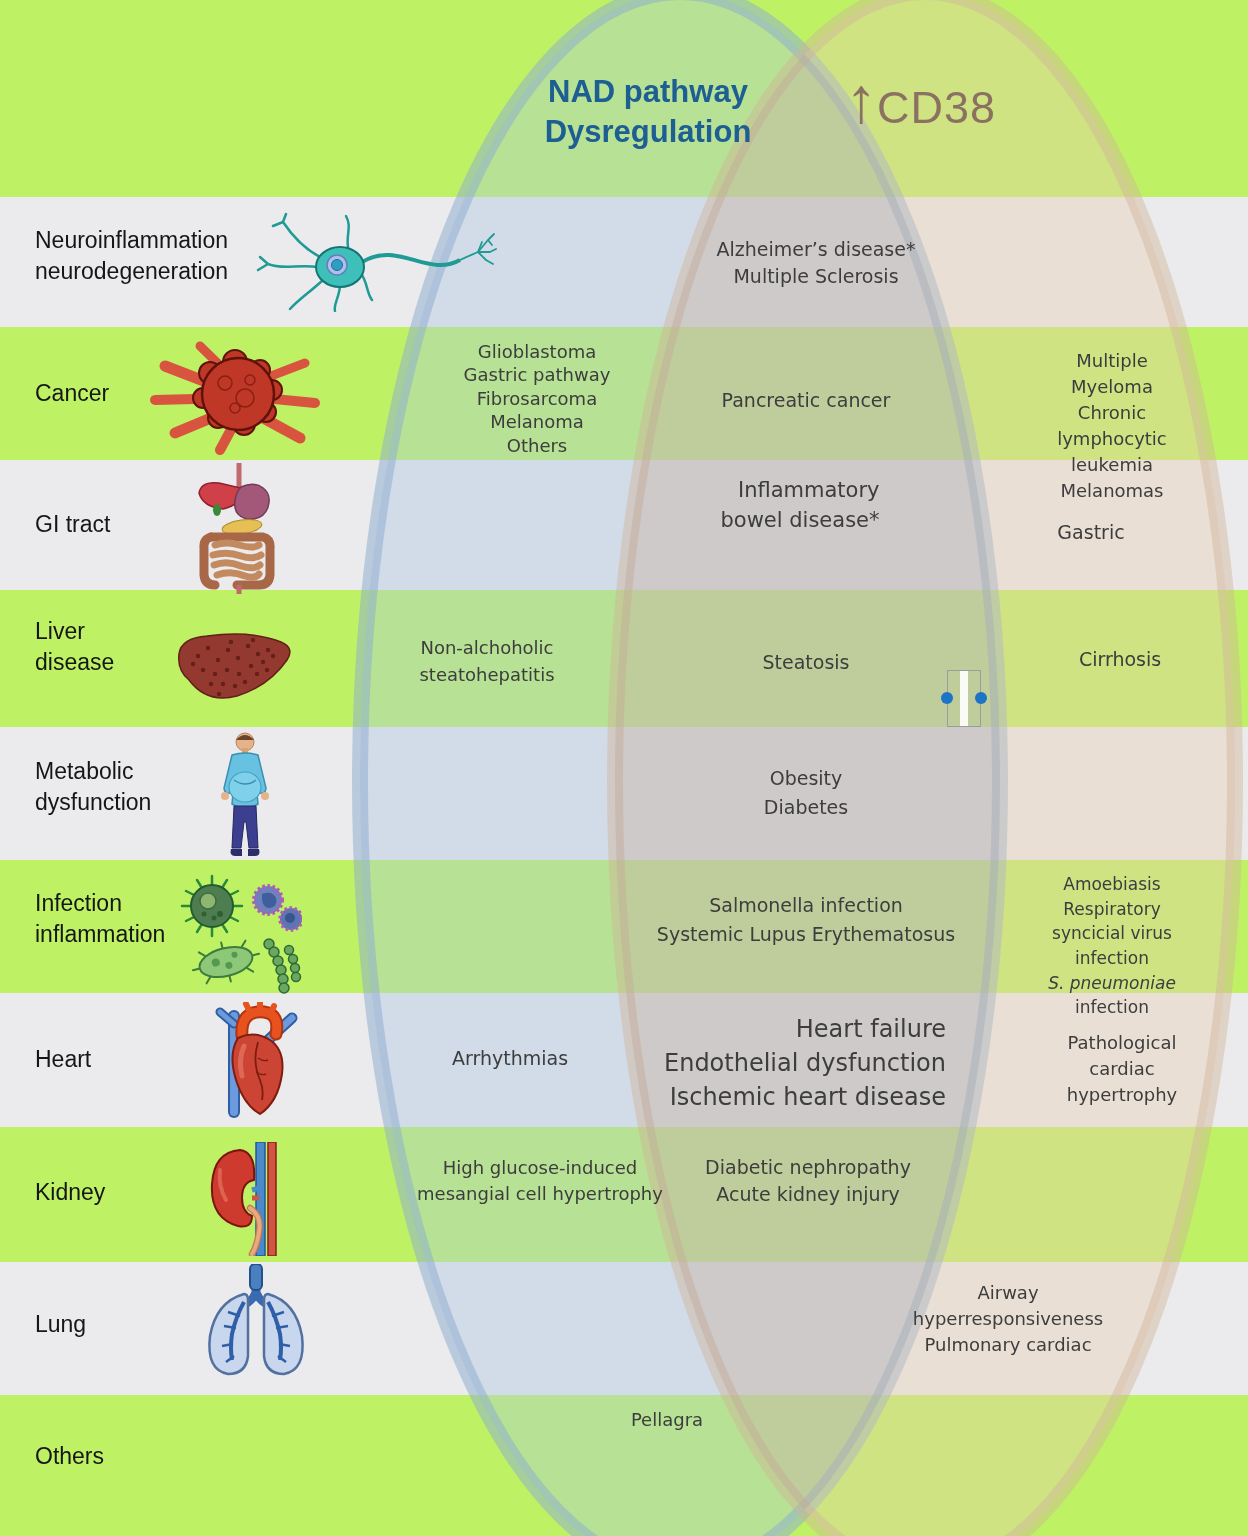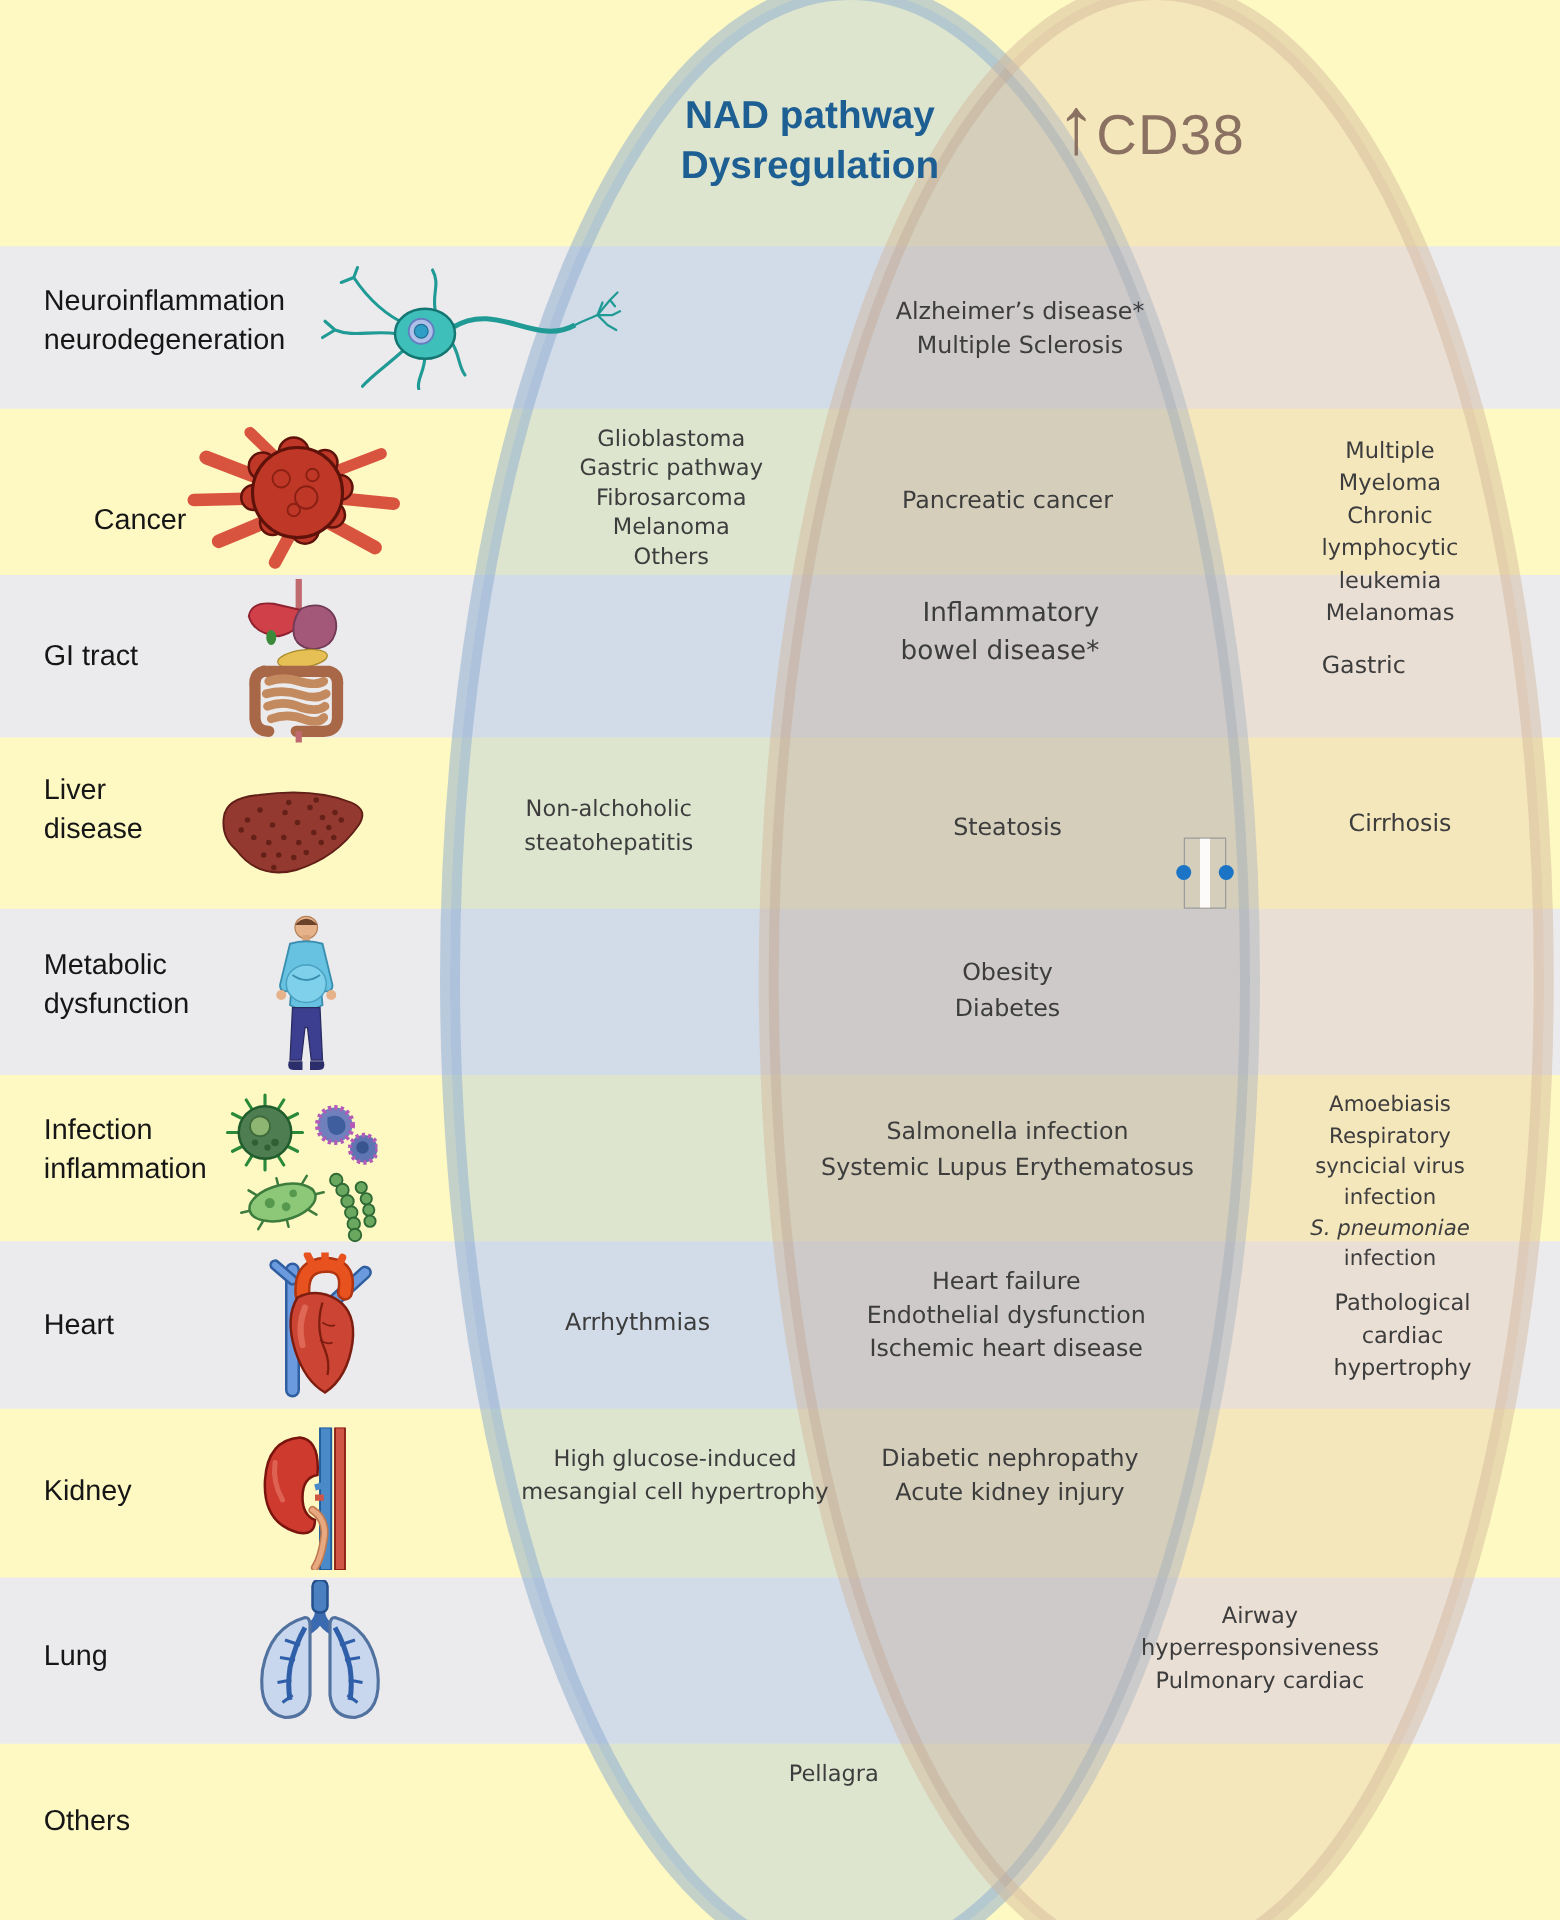--- a/index.html
+++ b/index.html
@@ -1,16 +1,16 @@
 <!DOCTYPE html>
 <html><head>
 <meta charset="utf-8">
 <style>
   html,body{margin:0;padding:0;background:#fff;}
-  .canvas{position:relative;width:1248px;height:1536px;overflow:hidden;background:#fef9c3;
+  .canvas{position:relative;width:1248px;height:1536px;overflow:hidden;background:#bef264;
           font-family:"DejaVu Sans",sans-serif;}
   .stripe{position:absolute;left:0;right:0;background:#ebebed;z-index:1;}
   .venn{position:absolute;left:0;top:0;z-index:2;}
   .rowlabel{position:absolute;left:35px;z-index:3;font-family:"Liberation Sans",sans-serif;
             font-size:23px;line-height:1.35;color:#161616;white-space:pre-line;}
   .dz{position:absolute;z-index:3;transform:translateX(-50%);text-align:center;
       font-size:18px;line-height:1.42;color:#3d3d3d;white-space:pre-line;}
   .icon{position:absolute;z-index:3;}
   .hdr-left{position:absolute;left:648px;top:72px;transform:translateX(-50%);z-index:3;
             font-family:"Liberation Sans",sans-serif;font-weight:700;font-size:31px;
@@ -50,21 +50,21 @@
 
   <div class="hdr-left">NAD pathway
 Dysregulation</div>
   <div class="hdr-right">
     <span class="arrow">↑</span>
     <span class="cd38">CD38</span>
   </div>
 
   <div class="rowlabel" style="top:225px;">Neuroinflammation
 neurodegeneration</div>
-  <div class="rowlabel" style="top:400px;margin-left:40px;">Cancer</div>
+  <div class="rowlabel" style="top:378px;">Cancer</div>
   <div class="rowlabel" style="top:509px;">GI tract</div>
   <div class="rowlabel" style="top:616px;">Liver
 disease</div>
   <div class="rowlabel" style="top:756px;">Metabolic
 dysfunction</div>
   <div class="rowlabel" style="top:888px;">Infection
 inflammation</div>
   <div class="rowlabel" style="top:1044px;">Heart</div>
   <div class="rowlabel" style="top:1177px;">Kidney</div>
   <div class="rowlabel" style="top:1309px;">Lung</div>
@@ -307,21 +307,21 @@
   <div class="dz" style="left:806px;top:764px;font-size:19px;line-height:1.5;">Obesity
 Diabetes</div>
 
   <div class="dz" style="left:806px;top:891px;font-size:19px;line-height:1.5;">Salmonella infection
 Systemic Lupus Erythematosus</div>
   <div class="dz" style="left:1112px;top:872px;font-size:17px;line-height:1.45;"><span>Amoebiasis
 Respiratory syncicial virus
 infection</span><br><span class="it">S. pneumoniae</span><span> infection</span></div>
 
   <div class="dz" style="left:510px;top:1045px;font-size:19px;">Arrhythmias</div>
-  <div class="dz" style="left:805px;top:1012px;font-size:19px;line-height:1.42;">Heart failure
+  <div class="dz" style="left:805px;top:1012px;font-size:24px;line-height:1.42;text-align:right;">Heart failure
 Endothelial dysfunction
 Ischemic heart disease</div>
   <div class="dz" style="left:1122px;top:1030px;line-height:1.45;">Pathological
 cardiac hypertrophy</div>
 
   <div class="dz" style="left:540px;top:1155px;line-height:1.45;">High glucose-induced
 mesangial cell hypertrophy</div>
   <div class="dz" style="left:808px;top:1154px;font-size:19px;line-height:1.42;">Diabetic nephropathy
 Acute kidney injury</div>
 

